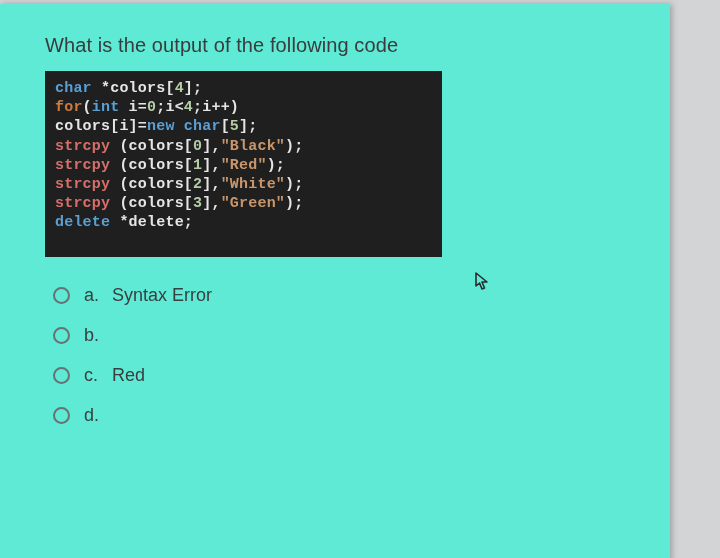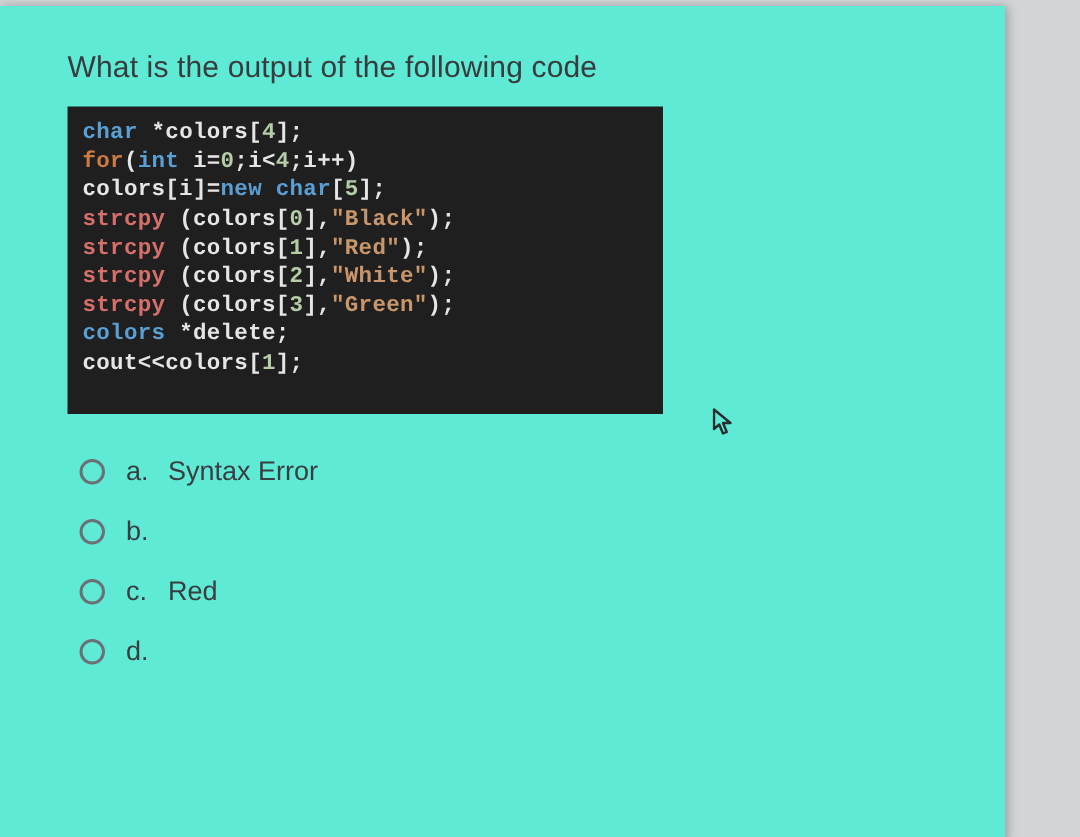--- a/index.html
+++ b/index.html
@@ -89,22 +89,21 @@
   <div class="question">What is the output of the following code</div>
 
   <div class="code-block">
     <div><span class="kw">char</span><span class="id"> *colors[</span><span class="num">4</span><span class="id">];</span></div>
     <div><span class="ctrl">for</span><span class="id">(</span><span class="kw">int</span><span class="id"> i=</span><span class="num">0</span><span class="id">;i&lt;</span><span class="num">4</span><span class="id">;i++)</span></div>
     <div><span class="id">  colors[i]=</span><span class="kw">new</span><span class="id"> </span><span class="kw">char</span><span class="id">[</span><span class="num">5</span><span class="id">];</span></div>
     <div><span class="fn">strcpy</span><span class="id"> (colors[</span><span class="num">0</span><span class="id">],</span><span class="str">"Black"</span><span class="id">);</span></div>
     <div><span class="fn">strcpy</span><span class="id"> (colors[</span><span class="num">1</span><span class="id">],</span><span class="str">"Red"</span><span class="id">);</span></div>
     <div><span class="fn">strcpy</span><span class="id"> (colors[</span><span class="num">2</span><span class="id">],</span><span class="str">"White"</span><span class="id">);</span></div>
     <div><span class="fn">strcpy</span><span class="id"> (colors[</span><span class="num">3</span><span class="id">],</span><span class="str">"Green"</span><span class="id">);</span></div>
-    <div><span class="kw">colors</span><span class="id"> *delete;</span></div>
-    <div><span class="cout">cout&lt;&lt;colors[</span><span class="num">1</span><span class="id">];</span></div>
+    <div><span class="kw">delete</span><span class="id"> *delete;</span></div>
   </div>
 
   <div class="options">
     <div class="option">
       <span class="radio"></span>
       <span class="opt-letter">a.</span>
       <span class="opt-text">Syntax Error</span>
     </div>
     <div class="option">
       <span class="radio"></span>

